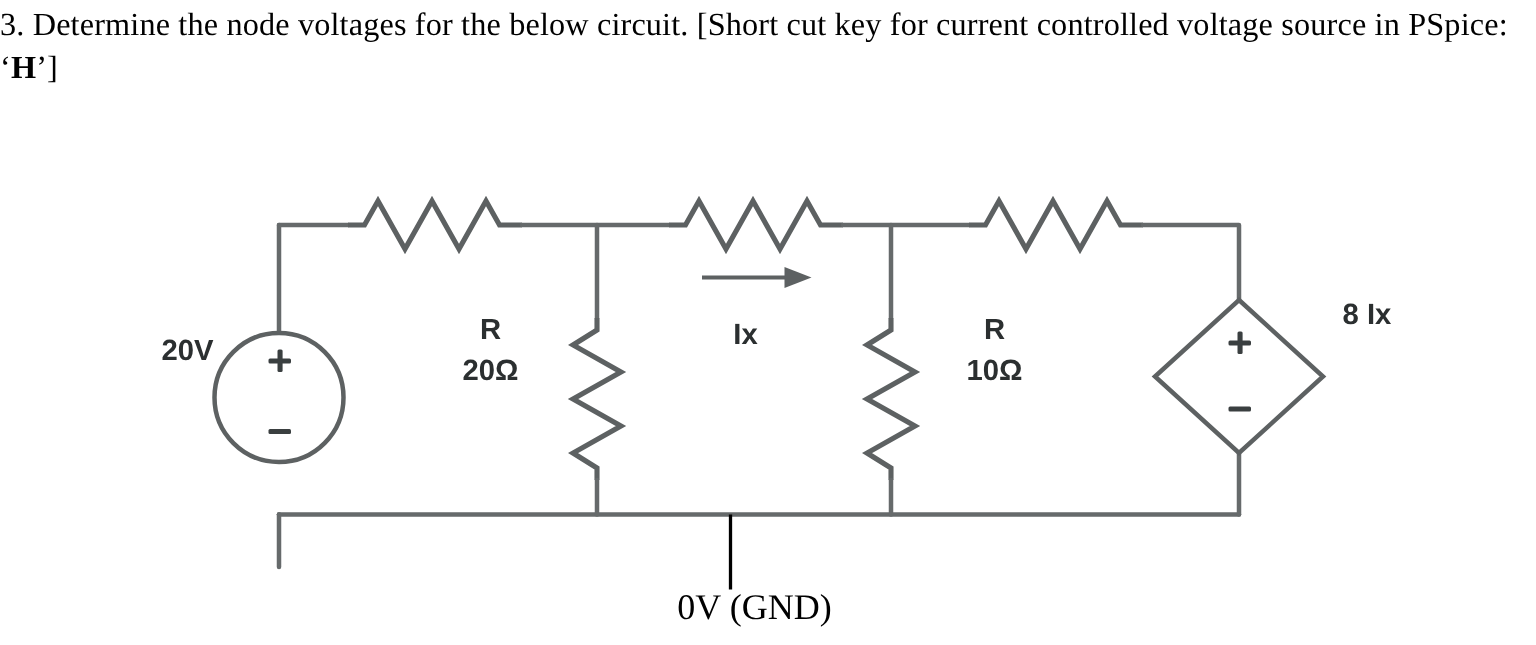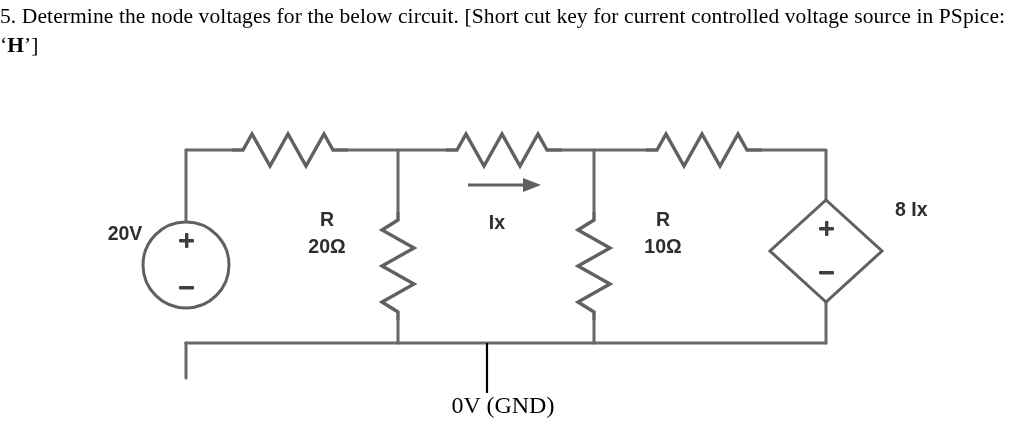--- a/index.html
+++ b/index.html
@@ -90,21 +90,21 @@
     text-anchor: middle;
     dominant-baseline: middle;
   }
 </style>
 </head>
 <body>
 
 <div id="page">
 
   <div id="question-text">
-    <span>5. Determine the node voltages for the below circuit. [Short cut key for current controlled voltage</span>
+    <span>3. Determine the node voltages for the below circuit. [Short cut key for current controlled voltage</span>
     <span>source in PSpice: ‘</span><b>H</b><span>’]</span>
   </div>
 
   <div id="circuit-area">
     <svg class="circuit" width="1024" height="360" viewBox="0 0 1024 360" xmlns="http://www.w3.org/2000/svg">
 
       <path class="wire" d="M 186 80 L 186 152"></path>
 
       <path class="wire" d="M 186 80 L 232 80"></path>
 

